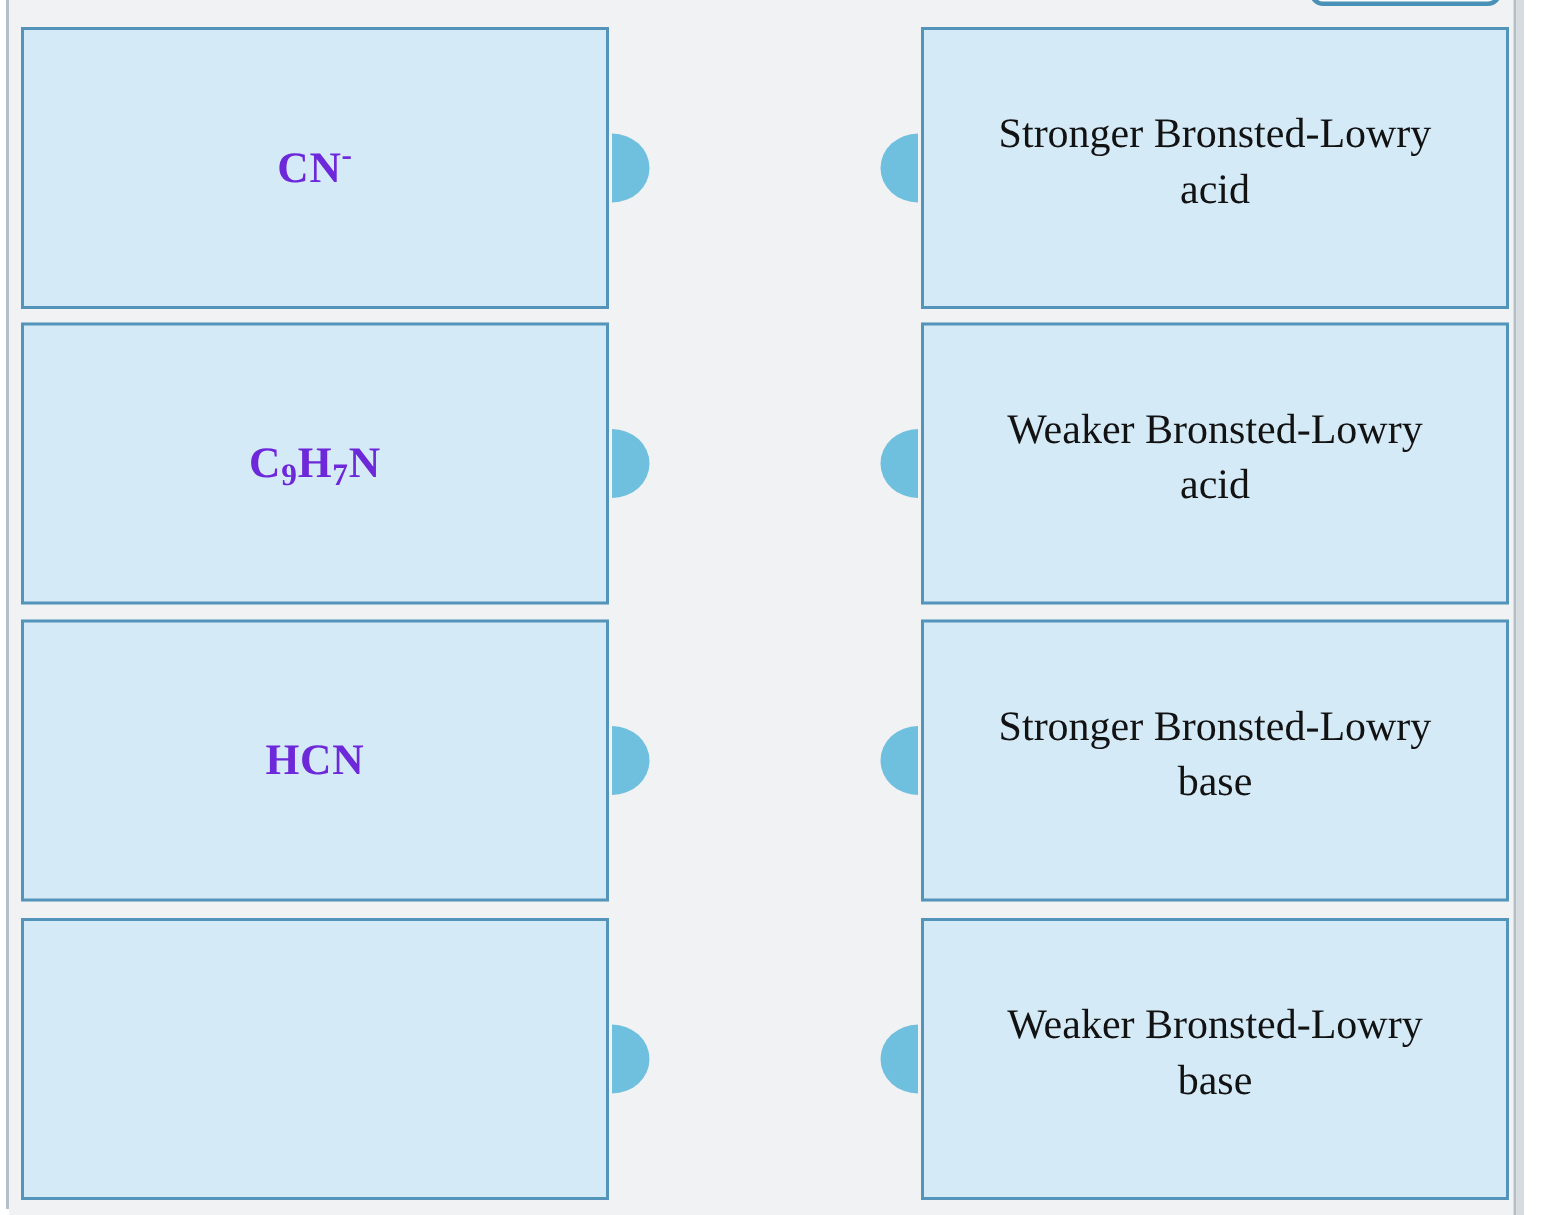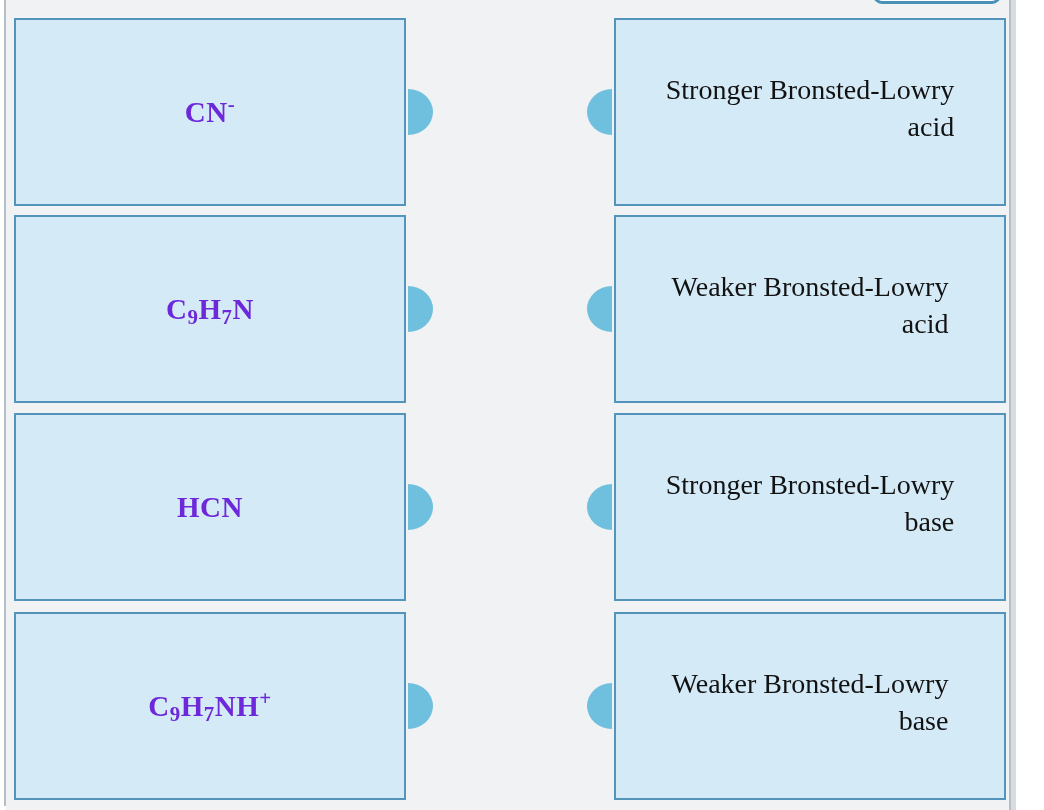--- a/index.html
+++ b/index.html
@@ -111,21 +111,21 @@
   .formula sub {
     font-size: 0.72em;
     vertical-align: baseline;
     position: relative;
     top: 0.26em;
     font-weight: bold;
   }
   .category-text {
     font-size: 28px;
     line-height: 37px;
-    text-align: right;
+    text-align: center;
     color: #121212;
     padding-bottom: 8px;
   }
 </style>
 </head>
 <body>
 
 <div class="panel"></div>
 <div class="vline-left"></div>
 <div class="vline-right"></div>
@@ -142,21 +142,20 @@
   <span class="formula"><span>C</span><sub>9</sub><span>H</span><sub>7</sub><span>N</span></span>
   <span class="nub nub-right"></span>
 </div>
 
 <div class="card col-left row-3">
   <span class="formula"><span>HCN</span></span>
   <span class="nub nub-right"></span>
 </div>
 
 <div class="card col-left row-4">
-  <span class="formula"><span>C</span><sub>9</sub><span>H</span><sub>7</sub><span>NH</span><sup>+</sup></span>
   <span class="nub nub-right"></span>
 </div>
 
 <div class="card col-right row-1">
   <div class="category-text">
     <div>Stronger Bronsted-Lowry</div>
     <div>acid</div>
   </div>
   <span class="nub nub-left"></span>
 </div>

